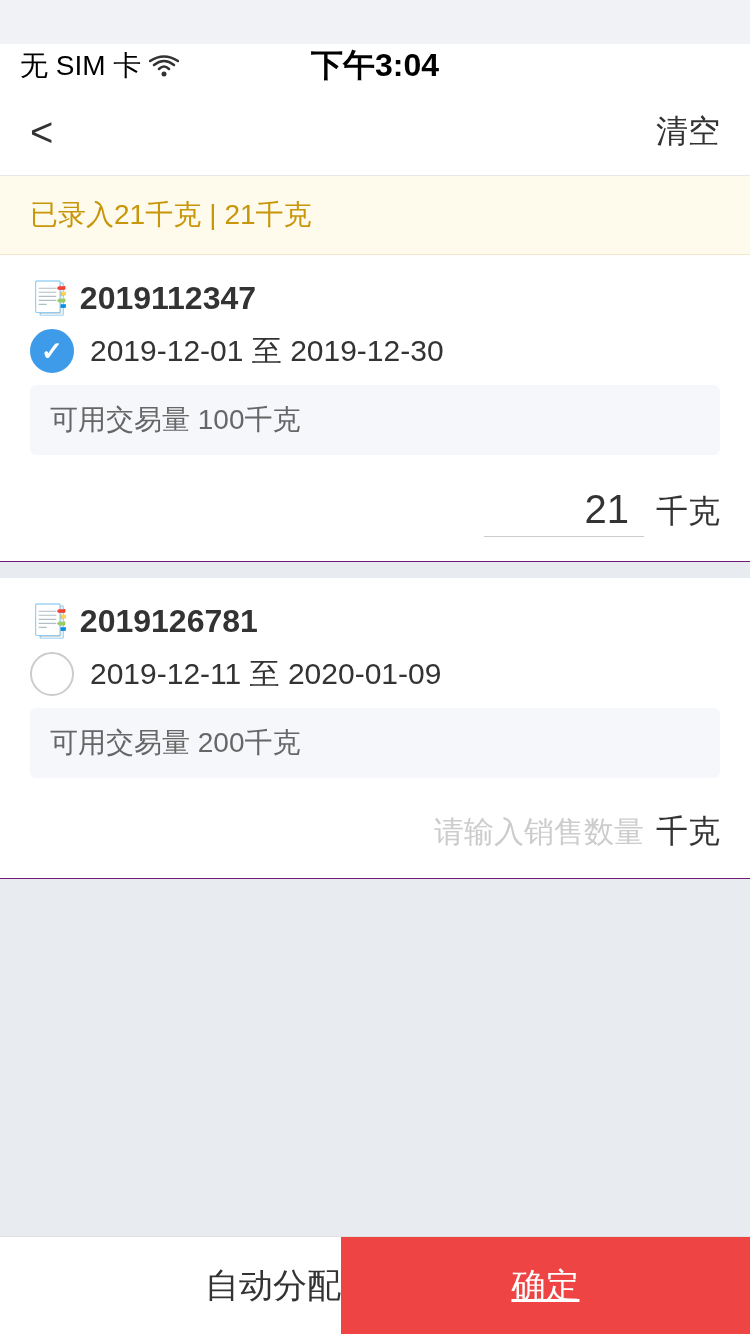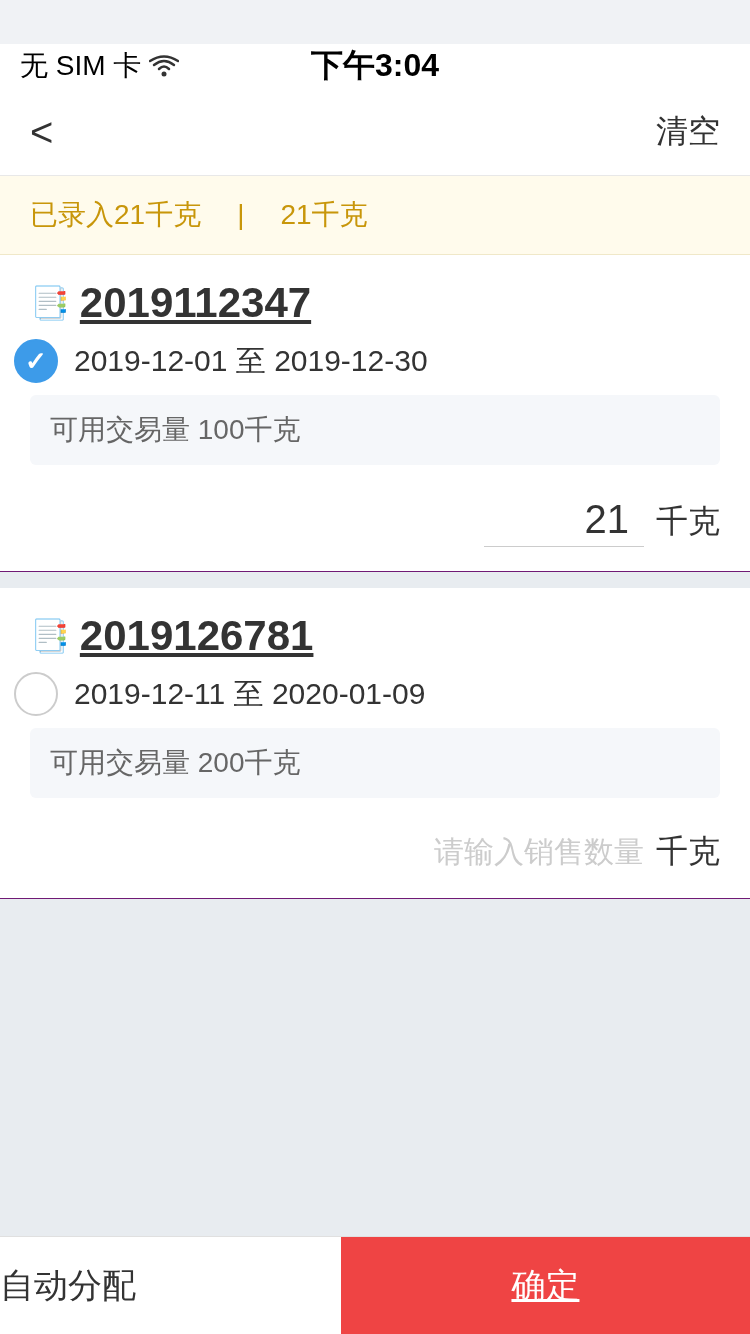--- a/index.html
+++ b/index.html
@@ -71,21 +71,21 @@
       font-size: 32px;
       color: #333;
     }
 
     
     .summary-bar {
       background: #fffbec;
       padding: 20px 30px;
       display: flex;
       align-items: center;
-      gap: 36px;
+      gap: 8px;
       border-bottom: 1px solid #f0e8c8;
     }
     .summary-item {
       font-size: 28px;
       color: #c8960a;
     }
     .summary-divider {
       color: #c8960a;
       font-size: 28px;
     }
@@ -99,27 +99,26 @@
       padding: 24px 30px 12px 30px;
       display: flex;
       align-items: center;
       gap: 10px;
     }
     .batch-icon {
       font-size: 32px;
       color: #666;
     }
     .batch-id {
-      font-size: 42px;
+      font-size: 32px;
       font-weight: 600;
       color: #333;
-      text-decoration: underline;
     }
     .batch-date-row {
-      padding: 0 30px 12px 14px;
+      padding: 0 30px 12px 30px;
       display: flex;
       align-items: center;
       gap: 16px;
     }
     .checkbox-circle {
       width: 44px;
       height: 44px;
       border-radius: 50%;
       border: 2px solid #ccc;
       display: flex;
@@ -201,21 +200,21 @@
       width: 750px;
       height: 98px;
       display: flex;
       background: #fff;
       border-top: 1px solid #e0e0e0;
     }
     .btn-auto {
       flex: 1;
       display: flex;
       align-items: center;
-      justify-content: flex-start;
+      justify-content: flex-end;
       font-size: 34px;
       color: #333;
       background: #fff;
       cursor: pointer;
     }
     .btn-confirm {
       flex: 1.2;
       display: flex;
       align-items: center;
       justify-content: center;

